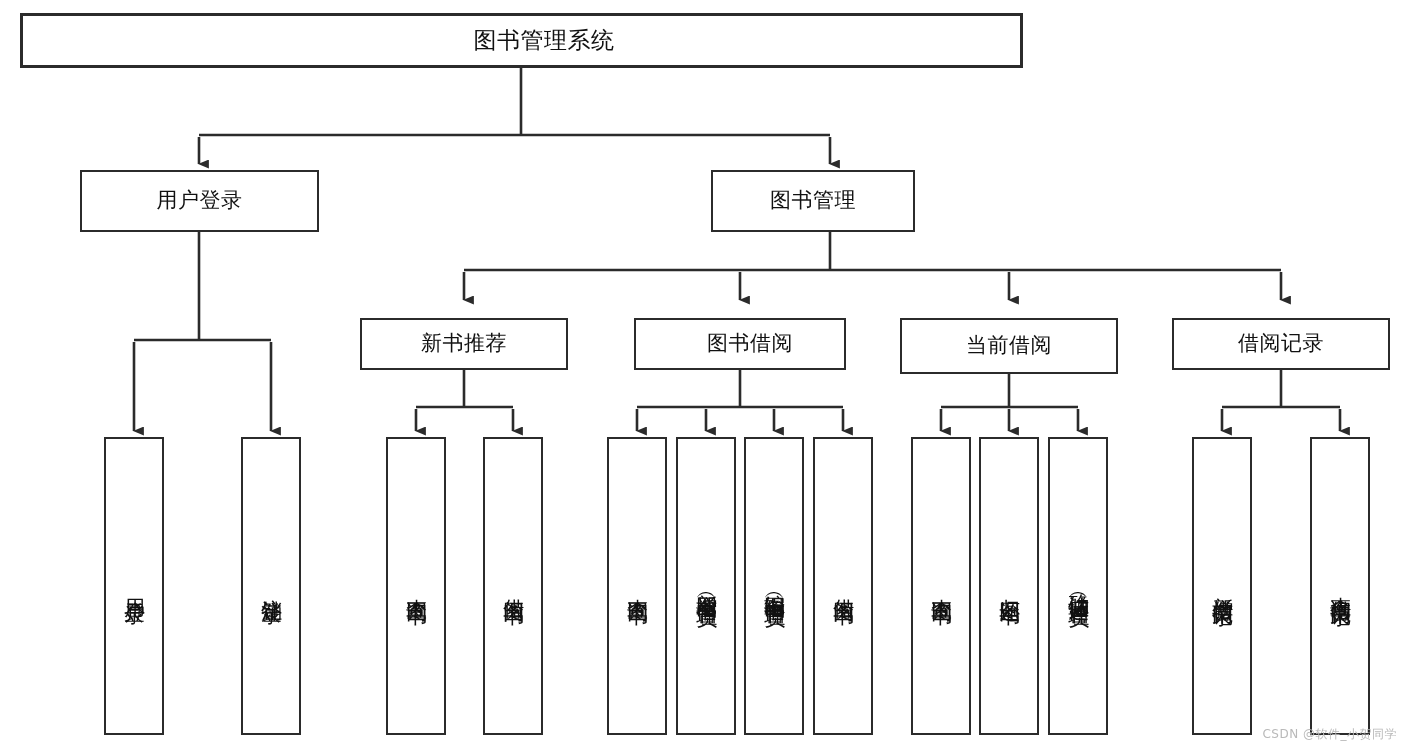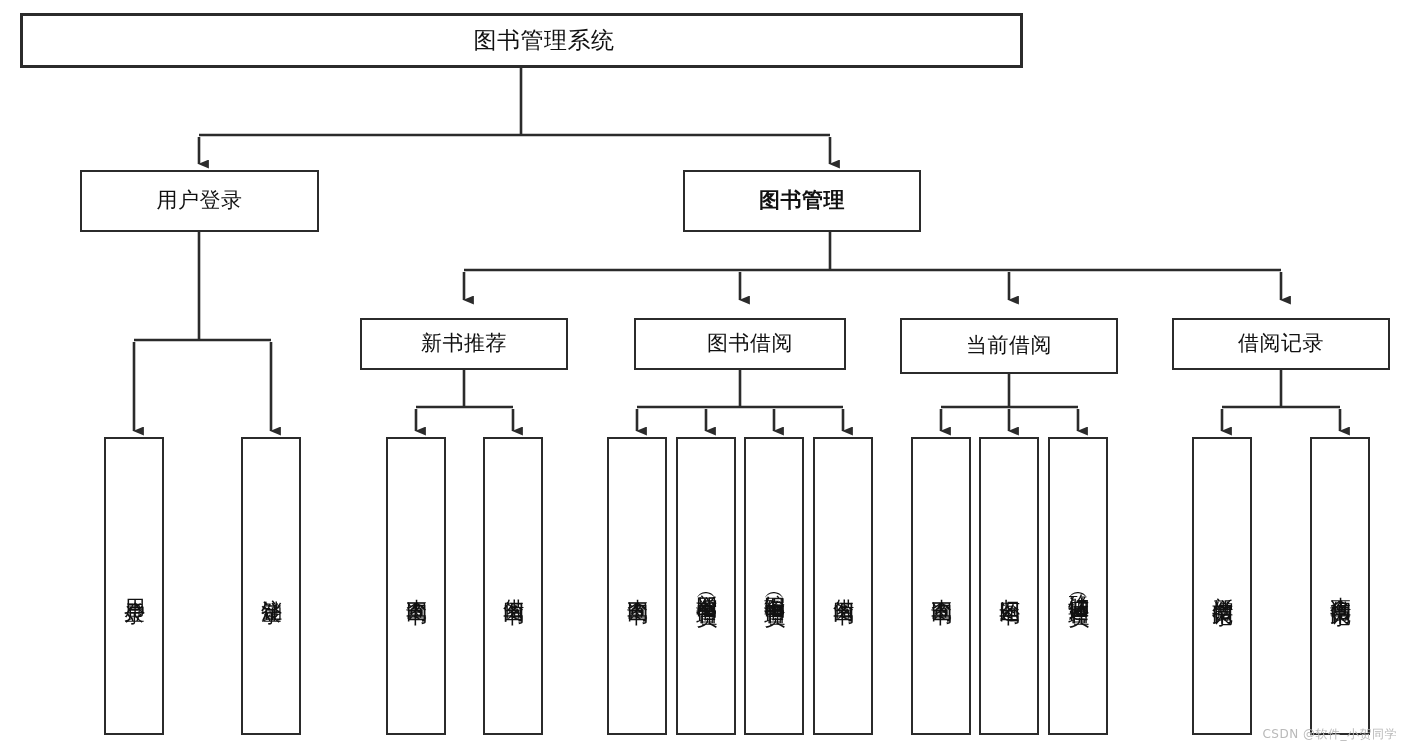--- a/index.html
+++ b/index.html
@@ -132,21 +132,21 @@
     </g>
   </svg>
 
   <div class="node root" style="left:20px; top:13px; width:1003px; height:55px;">
     <span class="node-label">图书管理系统</span>
   </div>
 
   <div class="node branch" style="left:80px; top:170px; width:239px; height:62px;">
     <span class="node-label">用户登录</span>
   </div>
-  <div class="node branch" style="left:683px; top:170px; width:238px; height:62px;font-weight:bold;">
+  <div class="node branch" style="left:711px; top:170px; width:204px; height:62px;">
     <span class="node-label">图书管理</span>
   </div>
 
   <div class="node branch" style="left:360px; top:318px; width:208px; height:52px;">
     <span class="node-label">新书推荐</span>
   </div>
   <div class="node branch" style="left:634px; top:318px; width:212px; height:52px;padding-left:20px;">
     <span class="node-label">图书借阅</span>
   </div>
   <div class="node branch" style="left:900px; top:318px; width:218px; height:56px;">

